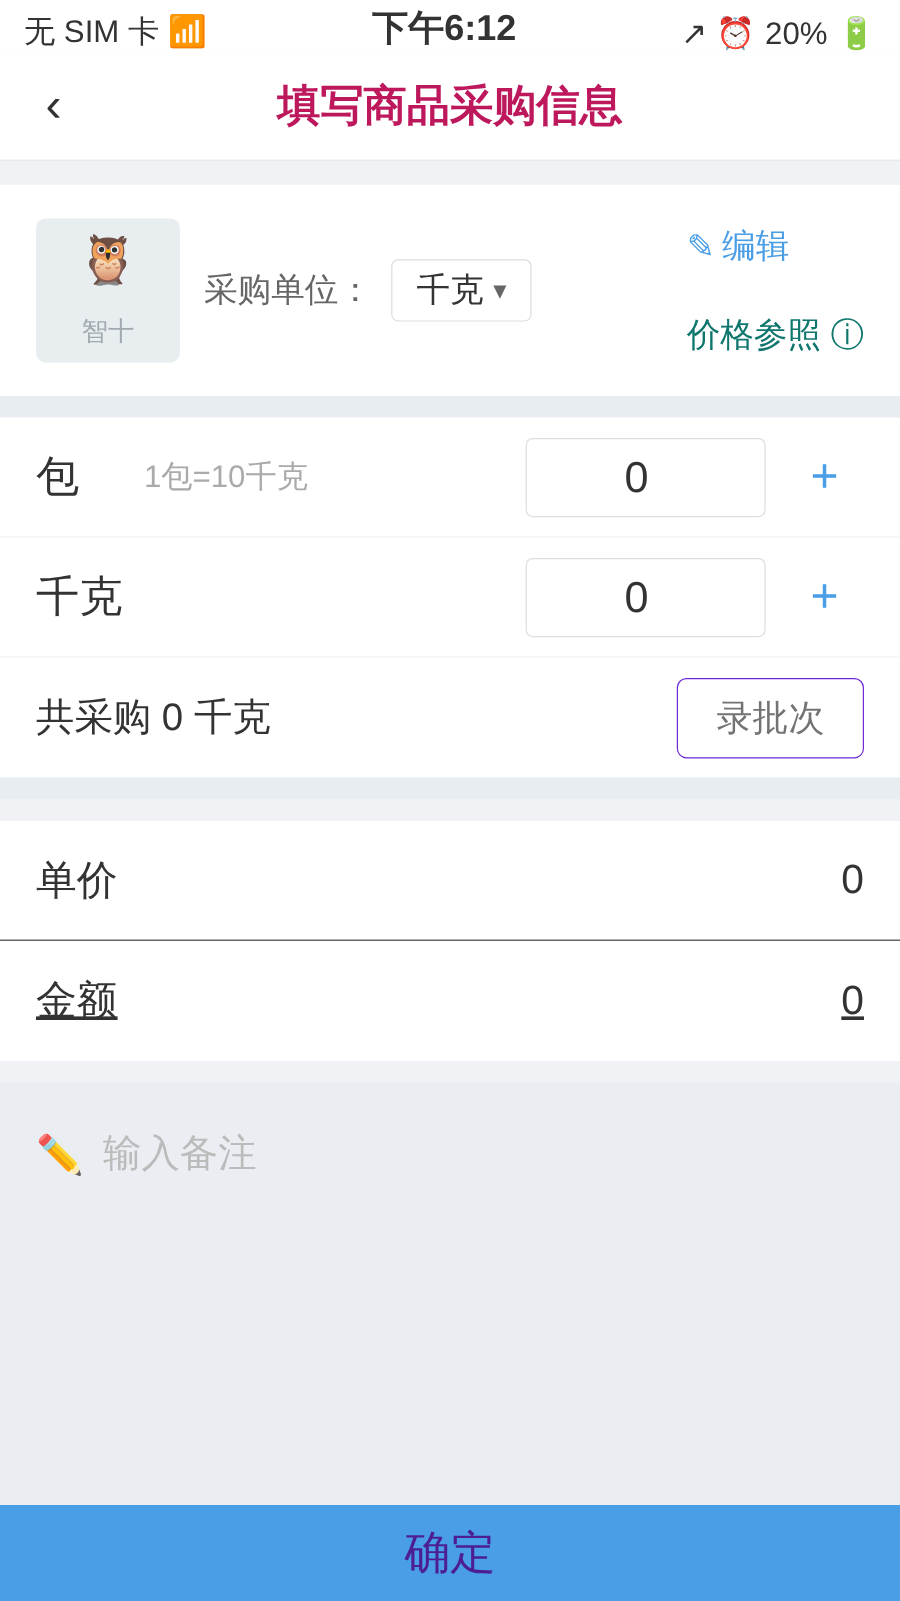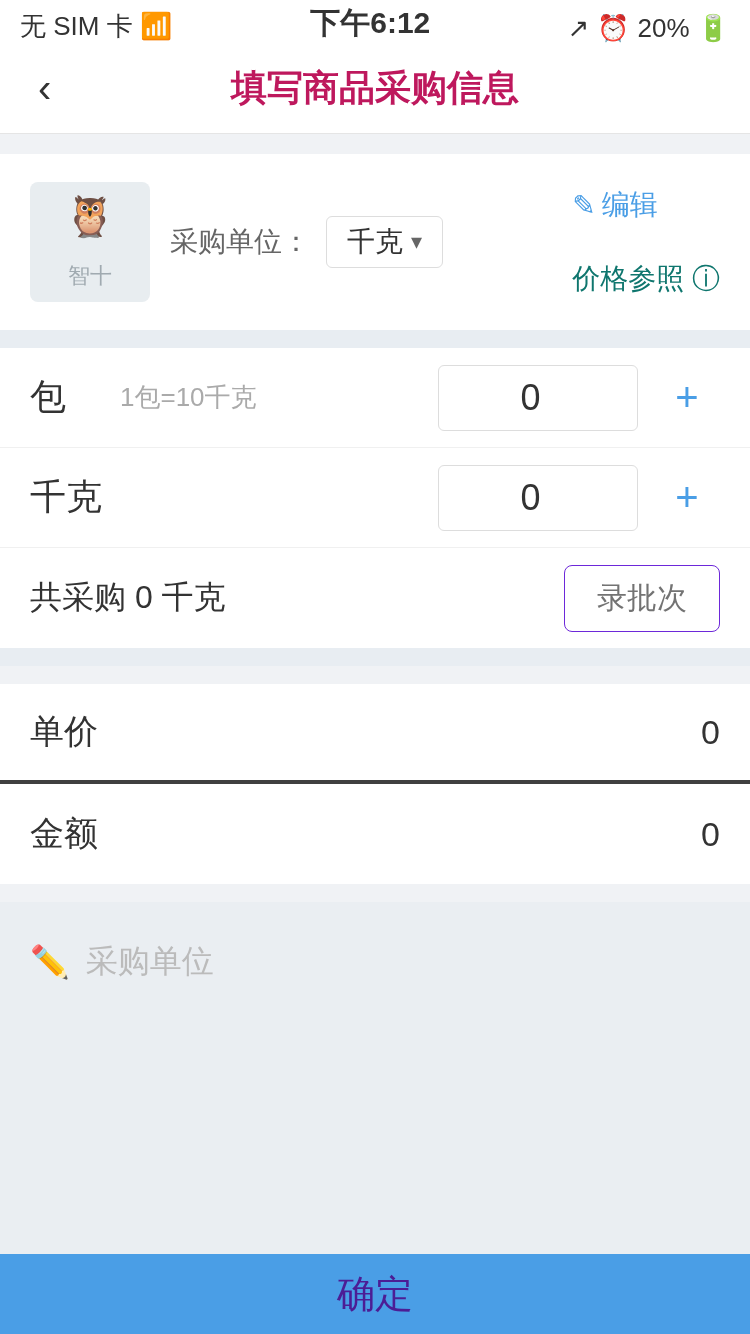--- a/index.html
+++ b/index.html
@@ -231,24 +231,25 @@
     .price-section {
       background: #fff;
       margin-top: 18px;
     }
     .price-row {
       display: flex;
       align-items: center;
       justify-content: space-between;
       padding: 0 30px;
       height: 100px;
-      border-bottom: 4px solid #404040;
+      border-bottom: 1px solid #404040;
     }
     .price-row:last-child {
       border-bottom: none;
+      text-decoration: underline;
     }
     .price-label {
       font-size: 34px;
       color: #333;
     }
     .price-value {
       font-size: 34px;
       color: #333;
     }
 
@@ -393,18 +394,18 @@
     <span class="price-value">0</span>
   </div>
   <div class="price-row">
     <span class="price-label">金额</span>
     <span class="price-value">0</span>
   </div>
 </div>
 
 <div class="notes-section">
   <span class="notes-icon">✏️</span>
-  <span class="notes-placeholder">采购单位</span>
+  <span class="notes-placeholder">输入备注</span>
 </div>
 
 <div class="empty-area" style="height: 260px;"></div>
 
 <button class="confirm-btn">确定</button>
 
 </body></html>

